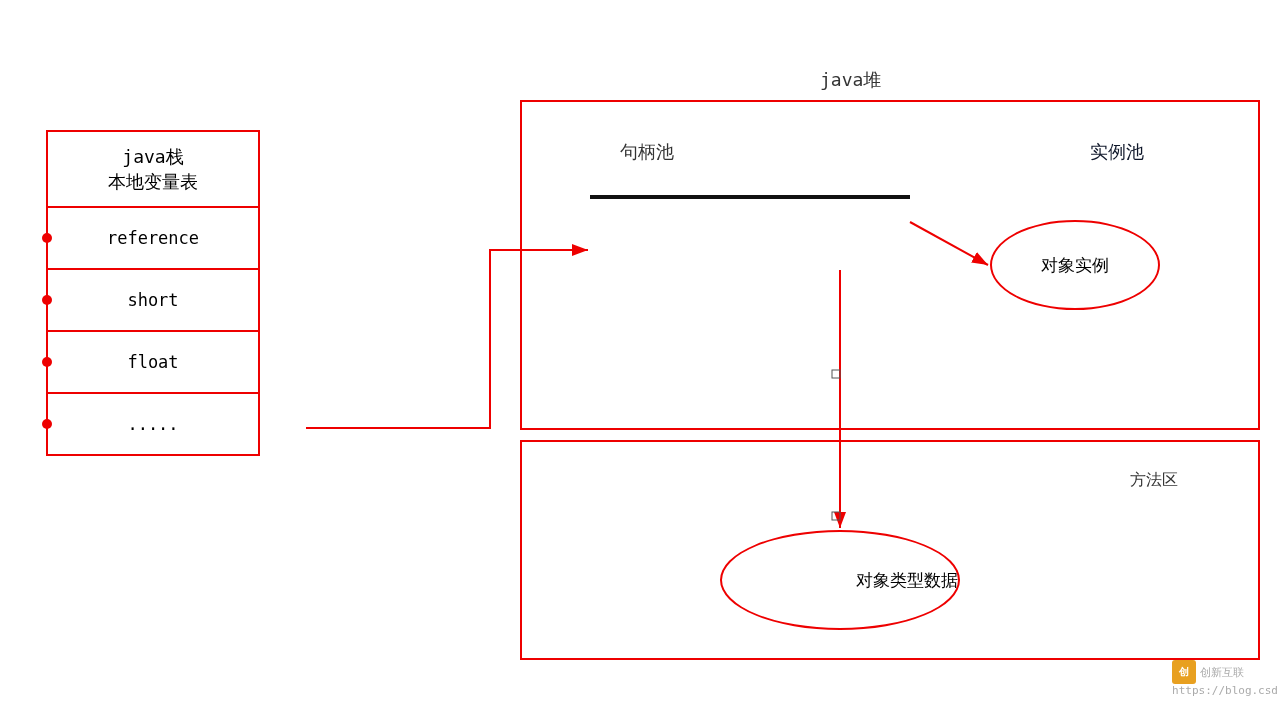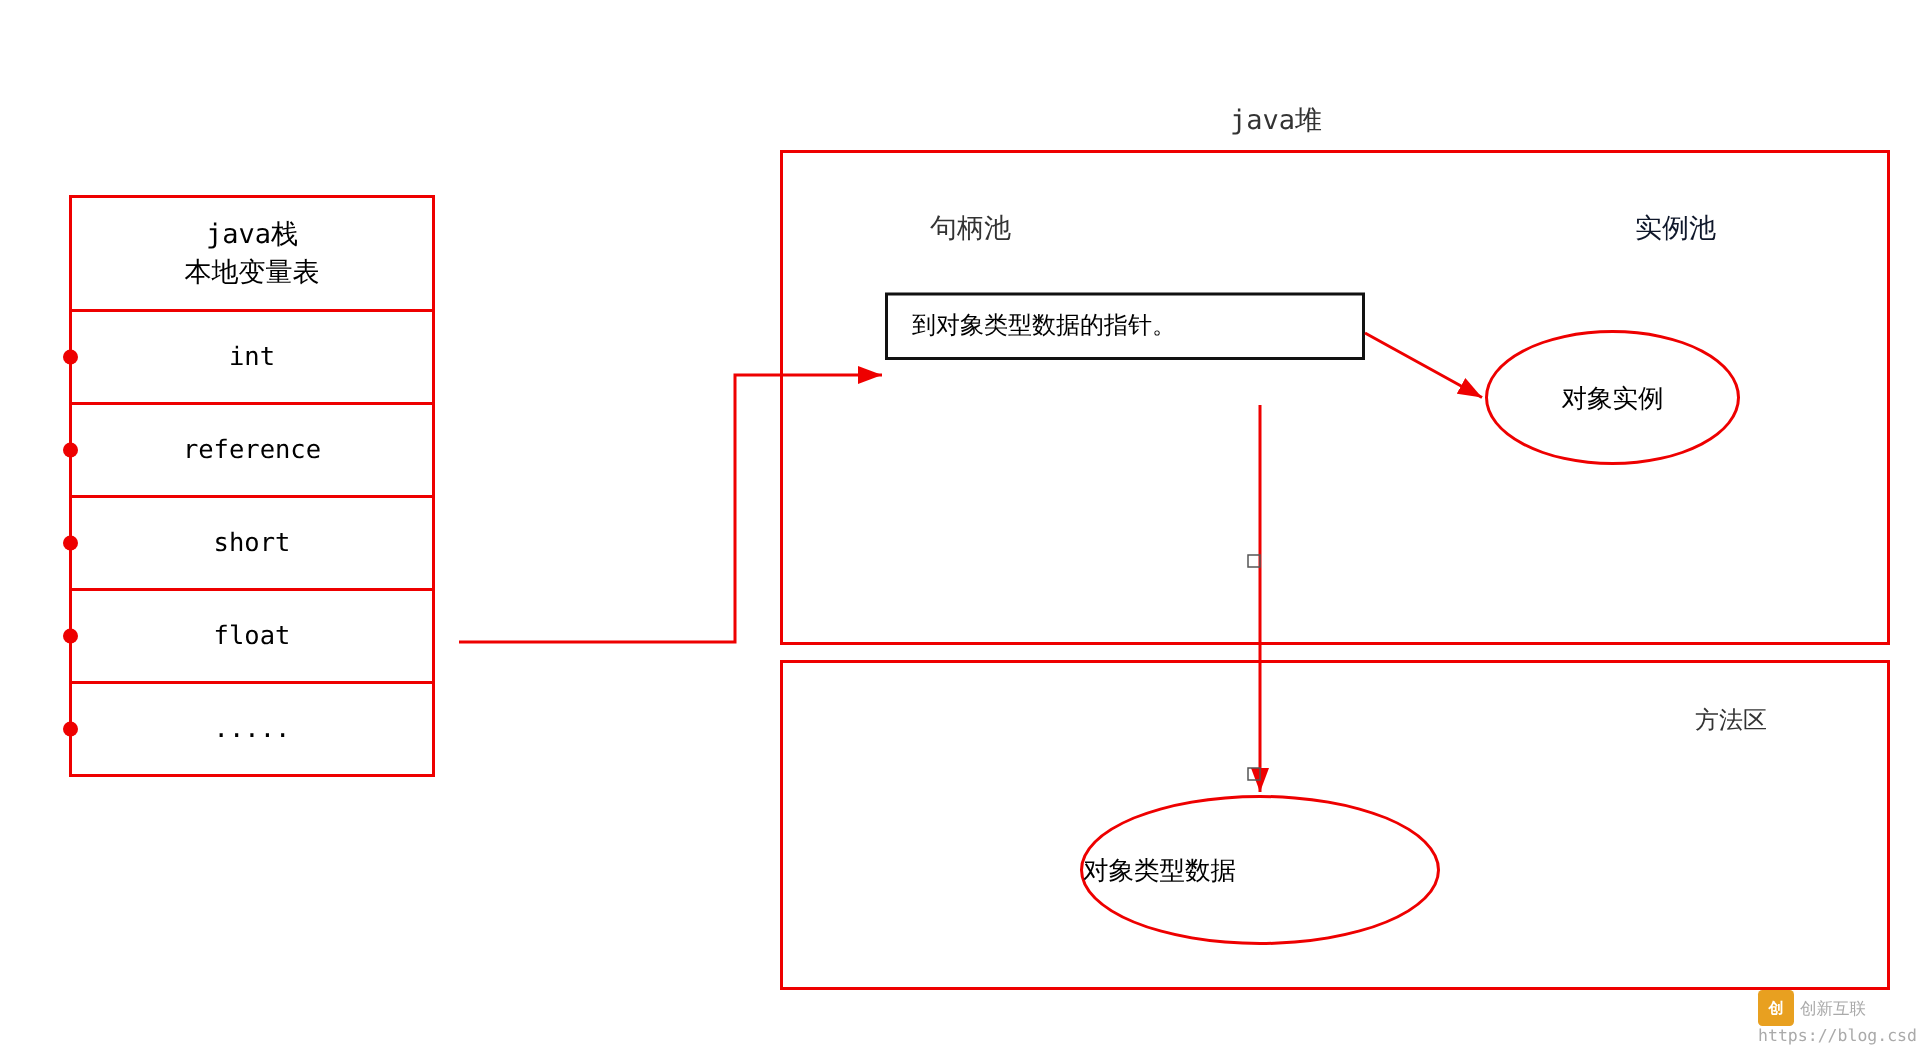--- a/index.html
+++ b/index.html
@@ -18,21 +18,21 @@
       height: 707px;
       background: #fff;
       padding-left: 20px;
     }
 
     
     .java-stack {
       position: absolute;
       left: 46px;
       top: 130px;
-      width: 244px;
+      width: 214px;
       border: 2px solid #e00;
     }
 
     .stack-header {
       border-bottom: 2px solid #e00;
       padding: 12px 10px;
       text-align: center;
       font-size: 18px;
       line-height: 1.4;
     }
@@ -155,21 +155,21 @@
     .obj-type-ellipse {
       position: absolute;
       left: 720px;
       top: 530px;
       width: 240px;
       height: 100px;
       border: 2px solid #e00;
       border-radius: 50%;
       display: flex;
       align-items: center;
-      justify-content: flex-start;
+      justify-content: flex-end;
       font-size: 17px;
       background: #fff;
     }
 
     
     .arrows-svg {
       position: absolute;
       top: 0;
       left: 0;
       width: 1288px;
@@ -223,33 +223,31 @@
 
   <div class="java-heap-label">java堆</div>
 
   <div class="heap-inner-border"></div>
 
   <div class="java-stack">
     <div class="stack-header">
       <span>java栈</span><br>
       <span>本地变量表</span>
     </div>
-    <div class="stack-cell">int</div>
     <div class="stack-cell">reference</div>
     <div class="stack-cell">short</div>
     <div class="stack-cell">float</div>
     <div class="stack-cell">.....</div>
   </div>
 
   <div class="handle-pool-label">句柄池</div>
 
   <div class="instance-pool-label">实例池</div>
 
   <div class="handle-box">
-    <div class="handle-row">到对象类型数据的指针。</div>
   </div>
 
   <div class="obj-instance-ellipse">
     <span>对象实例</span>
   </div>
 
   <div class="method-area"></div>
 
   <div class="method-area-label">方法区</div>
 

